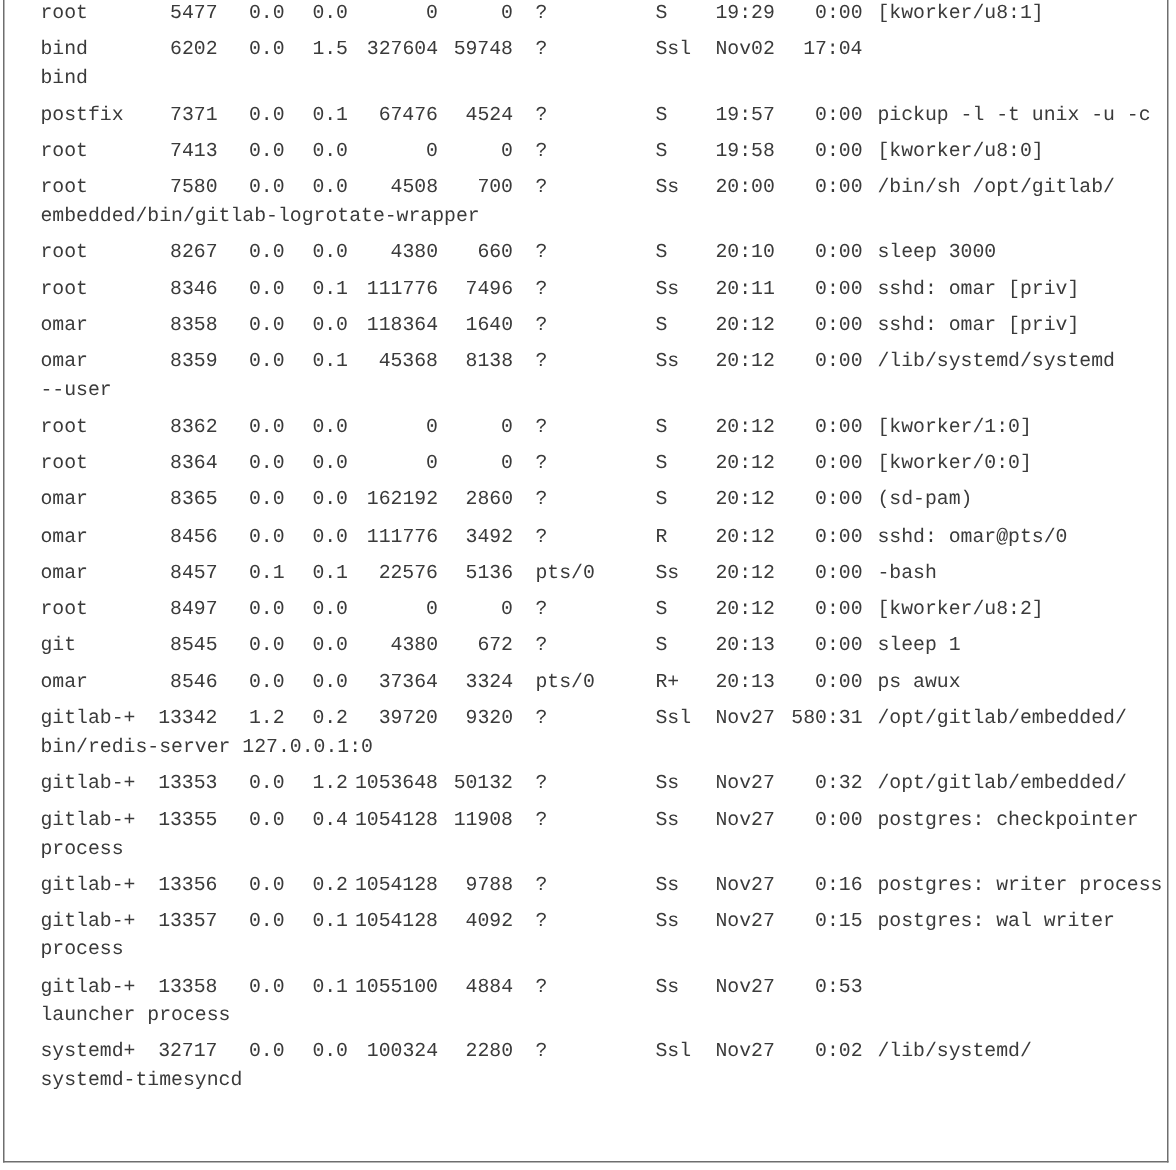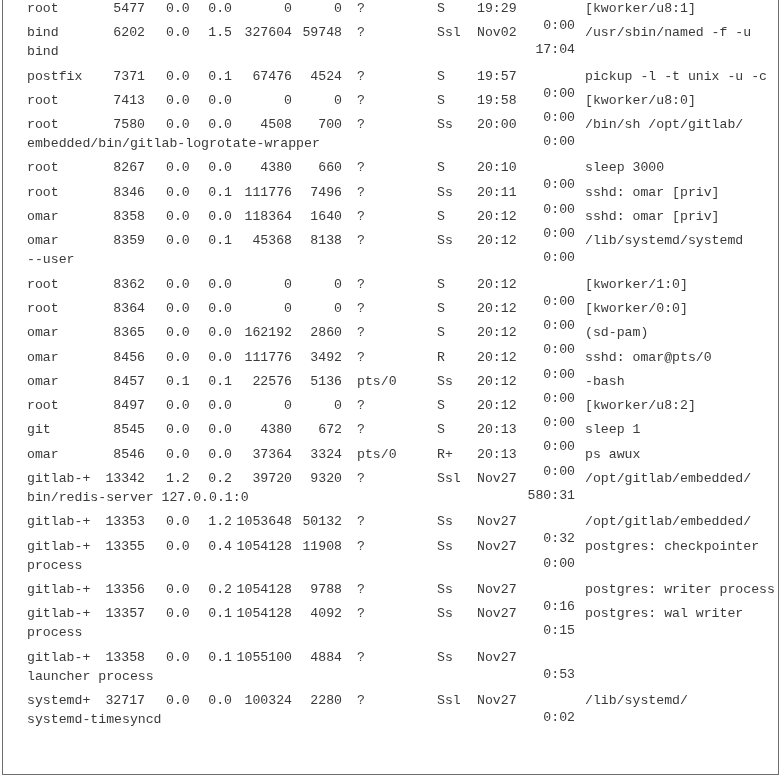--- a/index.html
+++ b/index.html
@@ -20,21 +20,21 @@
   .cell { position: absolute; top: 0; white-space: pre; }
   .user { left: 13px; }
   .pid { right: calc(100% - 131px); text-align: left; }
   .cpu { left: 152px; }
   .mem { right: calc(100% - 218px); text-align: right; }
   .vsz { right: calc(100% - 278px); text-align: right; }
   .rss { right: calc(100% - 328px); text-align: right; }
   .tty { left: 343px; }
   .stat { left: 423px; }
   .start { left: 463px; }
-  .time { right: calc(100% - 561px); text-align: right; margin-top: 17px; }
+  .time { right: calc(100% - 561px); text-align: right; }
   .cmd { left: 571px; text-align: right; }
   .cont { position: absolute; left: 13px; top: 0; }
 </style>
 </head>
 <body>
 
 <div class="frame">
   <div class="rows" id="rows">
       <div class="row">
     <div class="line">
@@ -56,21 +56,20 @@
       <span class="cell user">bind</span>
       <span class="cell pid">6202</span>
       <span class="cell cpu">0.0</span>
       <span class="cell mem">1.5</span>
       <span class="cell vsz">327604</span>
       <span class="cell rss">59748</span>
       <span class="cell tty">?</span>
       <span class="cell stat">Ssl</span>
       <span class="cell start">Nov02</span>
       <span class="cell time">17:04</span>
-      <span class="cell cmd">/usr/sbin/named -f -u</span>
     </div>
   <div class="line"><span class="cont">bind</span></div>
       </div>
       <div class="row">
     <div class="line">
       <span class="cell user">postfix</span>
       <span class="cell pid">7371</span>
       <span class="cell cpu">0.0</span>
       <span class="cell mem">0.1</span>
       <span class="cell vsz">67476</span>

